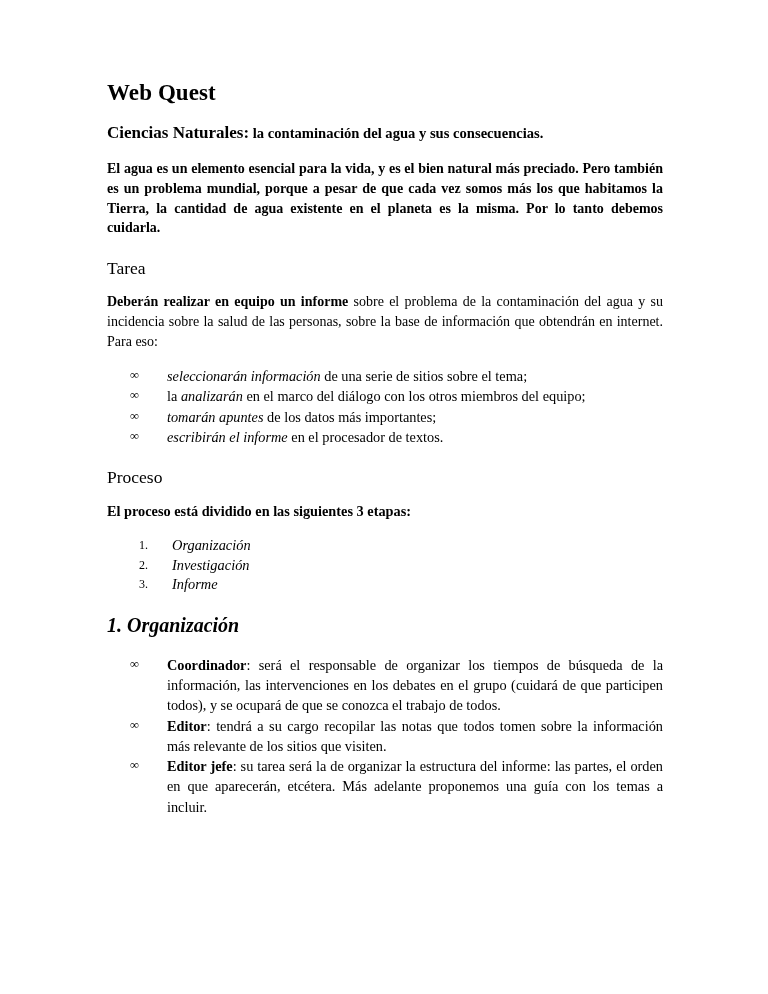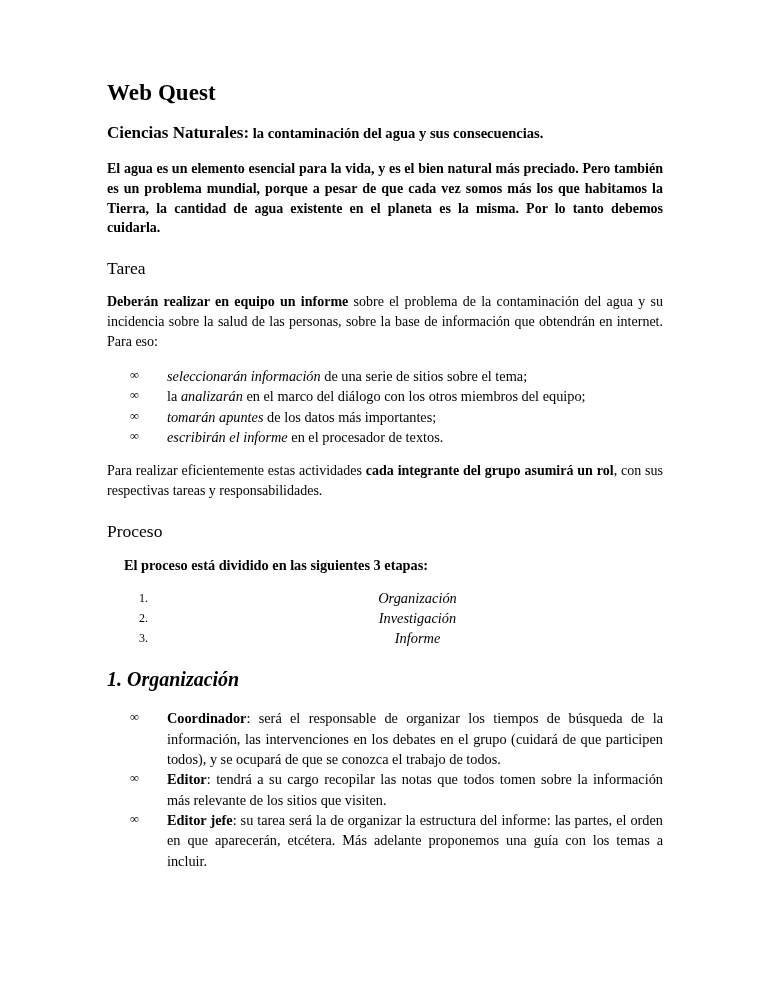--- a/index.html
+++ b/index.html
@@ -70,21 +70,21 @@
   p.bold {
     font-weight: bold;
   }
   .b { font-weight: bold; }
   .i { font-style: italic; }
 
   p.section-intro {
     font-size: 14.3px;
     font-weight: bold;
     line-height: 1.42;
-    margin: 0 0 14px 17px;
+    margin: 0 0 14px 0;
     text-align: left;
   }
   p.sub-heading {
     font-size: 20px;
     font-weight: bold;
     font-style: italic;
     line-height: 1.42;
     margin: 0 0 15px 0;
   }
 
@@ -111,21 +111,20 @@
     line-height: 1.5;
     text-align: left;
   }
 
   
   ol.num-list {
     list-style: none;
     margin: 0 0 16px 0;
     padding: 0 0 0 32px;
     counter-reset: numitem;
-    text-align: center;
   }
   ol.num-list > li {
     position: relative;
     counter-increment: numitem;
     padding-left: 33px;
     font-size: 14.4px;
     font-style: italic;
     line-height: 1.38;
     margin: 0;
   }
@@ -167,23 +166,20 @@
         <span class="bullet">∞</span><span>la </span><span class="i">analizarán</span><span> en el marco del diálogo con los otros miembros del equipo;</span>
       </li>
       <li>
         <span class="bullet">∞</span><span></span><span class="i">tomarán apuntes</span><span> de los datos más importantes;</span>
       </li>
       <li>
         <span class="bullet">∞</span><span></span><span class="i">escribirán el informe</span><span> en el procesador de textos.</span>
       </li>
     </ul>
 
-    <p class="body">
-      <span>Para realizar eficientemente estas actividades </span><span class="b">cada integrante del grupo asumirá un rol</span><span>, con sus respectivas tareas y responsabilidades.</span>
-    </p>
 
     <h2 class="h2">Proceso</h2>
 
     <p class="section-intro">El proceso está dividido en las siguientes 3 etapas:</p>
 
     <ol class="num-list">
       <li>Organización</li>
       <li>Investigación</li>
       <li>Informe</li>
     </ol>

